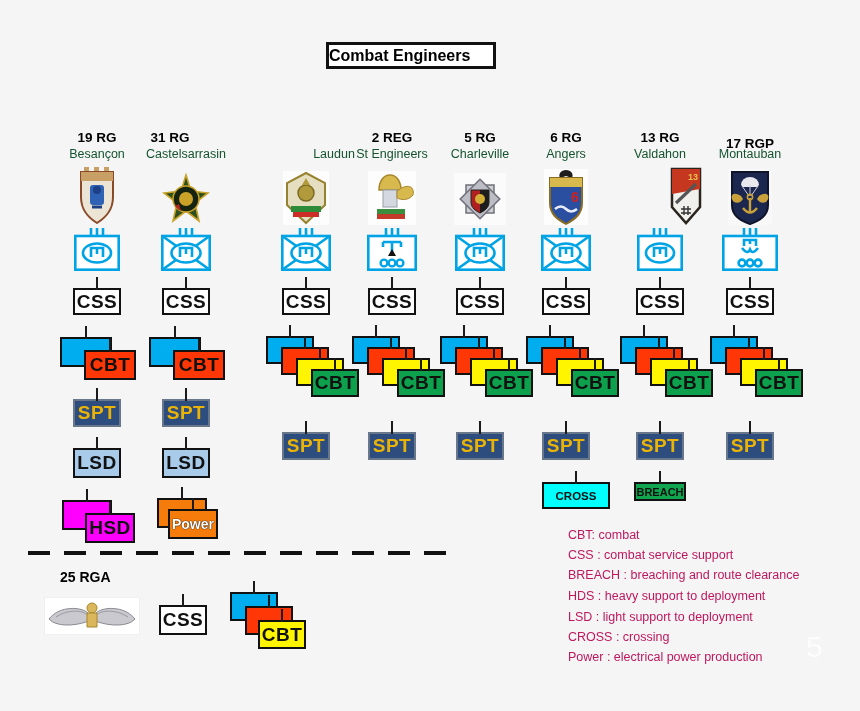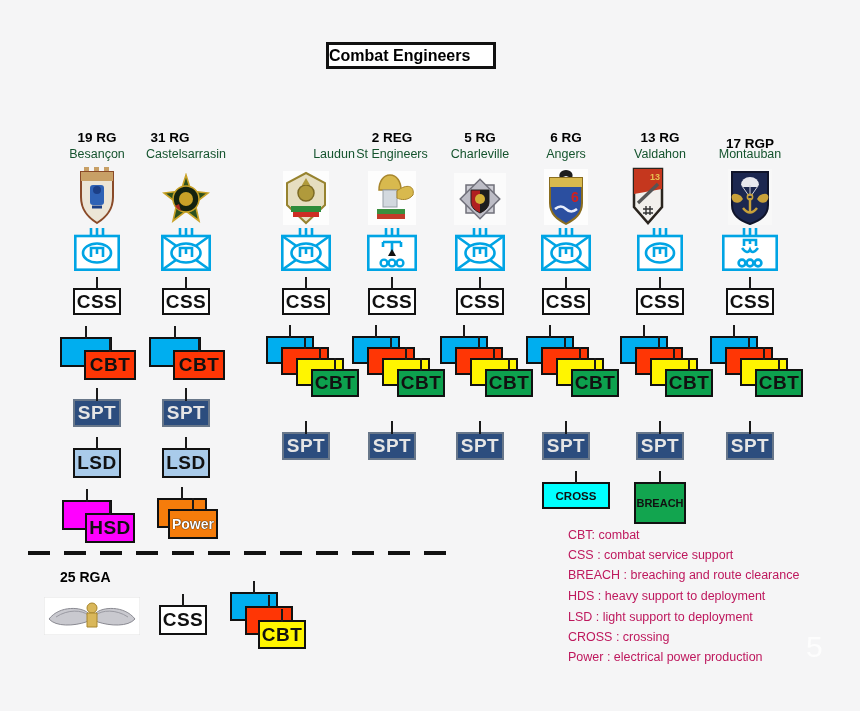--- a/index.html
+++ b/index.html
@@ -11,21 +11,21 @@
   .col-name{position:absolute;transform:translateX(-50%);font-weight:bold;font-size:13.5px;color:#000;white-space:nowrap;}
   .col-city{position:absolute;transform:translateX(-50%);font-size:12.5px;color:#14532d;white-space:nowrap;}
   .insignia{position:absolute;transform:translateX(-50%);line-height:0;}
   .symbol{position:absolute;transform:translateX(-50%);line-height:0;}
 
   .unit-box{position:absolute;border:2px solid #111;box-sizing:border-box;
     display:flex;align-items:center;justify-content:center;
     font-weight:bold;font-size:19px;color:#111;letter-spacing:.5px;}
   .unit-box::before{content:"";position:absolute;left:calc(50% - 1px);top:-13px;width:2px;height:13px;background:#1a1a1a;}
   .u-css{background:#fff;}
-  .u-spt{background:var(--navy);color:#e5e5e5;border-color:#68778a;}
+  .u-spt{background:var(--navy);color:#eab308;border-color:#68778a;}
   .u-lsd{background:var(--lsd);}
   .u-hsd{background:var(--magenta);}
   .u-power{background:var(--orange);color:#fff;text-shadow:0 0 1px #000,0 0 1px #000;}
   .u-cross{background:var(--aqua);}
   .u-breach{background:var(--breach);}
   .layer-cyan{background:var(--cyan);}
   .layer-red{background:var(--red);}
   .layer-yellow{background:var(--yellow);}
   .layer-green{background:var(--green);}
   .f14{font-size:14px;letter-spacing:0;}
@@ -246,21 +246,21 @@
         <span>CBT</span>
       </div>
       <div class="unit-box u-spt" style="left: 542px; top: 432px; width: 48px; height: 28px;">
         <span>SPT</span>
       </div>
       <div class="unit-box u-cross f115" style="left: 542px; top: 482px; width: 68px; height: 27px;">
         <span>CROSS</span>
       </div>
       <div class="col-name" style="left: 660px; top: 130px;">13 RG</div>
       <div class="col-city" style="left: 660px; top: 147px;">Valdahon</div>
-      <div class="insignia" style="left: 648px; top: 167px;"><svg width="34" height="58" viewBox="0 0 34 58">
+      <div class="insignia" style="left: 686px; top: 167px;"><svg width="34" height="58" viewBox="0 0 34 58">
    <path d="M3 2 H31 V40 L17 56 L3 40 Z" fill="#f2f0ec" stroke="#2a241e" stroke-width="2.5"></path>
    <path d="M3 2 H31 V22 L3 27 Z" fill="#c5371e"></path>
    <text x="19" y="13" font-size="9" font-weight="bold" fill="#e8c050" font-family="Liberation Sans,sans-serif">13</text>
    <path d="M7 36 L27 17" stroke="#555" stroke-width="3.2"></path>
    <path d="M12 42 h10 M12 46 h10 M15 39 v9 M19 39 v9" stroke="#333" stroke-width="1.4"></path>
         </svg></div>
       <div class="symbol" style="left: 660px; top: 228px;"><svg width="46" height="43" viewBox="0 0 46 43">
           <g stroke="#00A4E4" fill="none" stroke-width="2.6">
    <path d="M17 8 V0 M23 8 V0 M29 8 V0"></path>
             <rect x="1.3" y="8" width="43.4" height="33.7" fill="#fff"></rect>
@@ -273,21 +273,21 @@
       </div>
       <div class="unit-box layer-cyan" style="left: 620px; top: 336px; width: 48px; height: 28px;"></div>
       <div class="unit-box layer-red" style="left: 635px; top: 347px; width: 48px; height: 28px;"></div>
       <div class="unit-box layer-yellow" style="left: 650px; top: 358px; width: 48px; height: 28px;"></div>
       <div class="unit-box layer-green" style="left: 665px; top: 369px; width: 48px; height: 28px;">
         <span>CBT</span>
       </div>
       <div class="unit-box u-spt" style="left: 636px; top: 432px; width: 48px; height: 28px;">
         <span>SPT</span>
       </div>
-      <div class="unit-box u-breach f11" style="left: 634px; top: 482px; width: 52px; height: 42px;">
+      <div class="unit-box u-breach f11" style="left: 634px; top: 482px; width: 52px; height: 19px;">
         <span>BREACH</span>
       </div>
       <div class="col-name" style="left: 750px; top: 136px;">17 RGP</div>
       <div class="col-city" style="left: 750px; top: 147px;">Montauban</div>
       <div class="insignia" style="left: 750px; top: 169px;"><svg width="44" height="56" viewBox="0 0 44 56">
    <rect width="44" height="56" fill="#f8f8f8"></rect>
    <path d="M4 3 H40 V36 C40 46 33 51 22 55 C11 51 4 46 4 36 Z" fill="#1c2750" stroke="#10142a" stroke-width="2"></path>
    <path d="M13 16 a9 8 0 0 1 18 0 l-2 2 h-14 Z" fill="#e8e8ee"></path>
    <path d="M14 17 l7 10 M30 17 l-7 10 M22 16 v11" stroke="#cfd0da" stroke-width="1"></path>
    <path d="M13 27 C4 21 1 28 6 33 C10 35 13 33 15 30 Z" fill="#c9a13a"></path>

